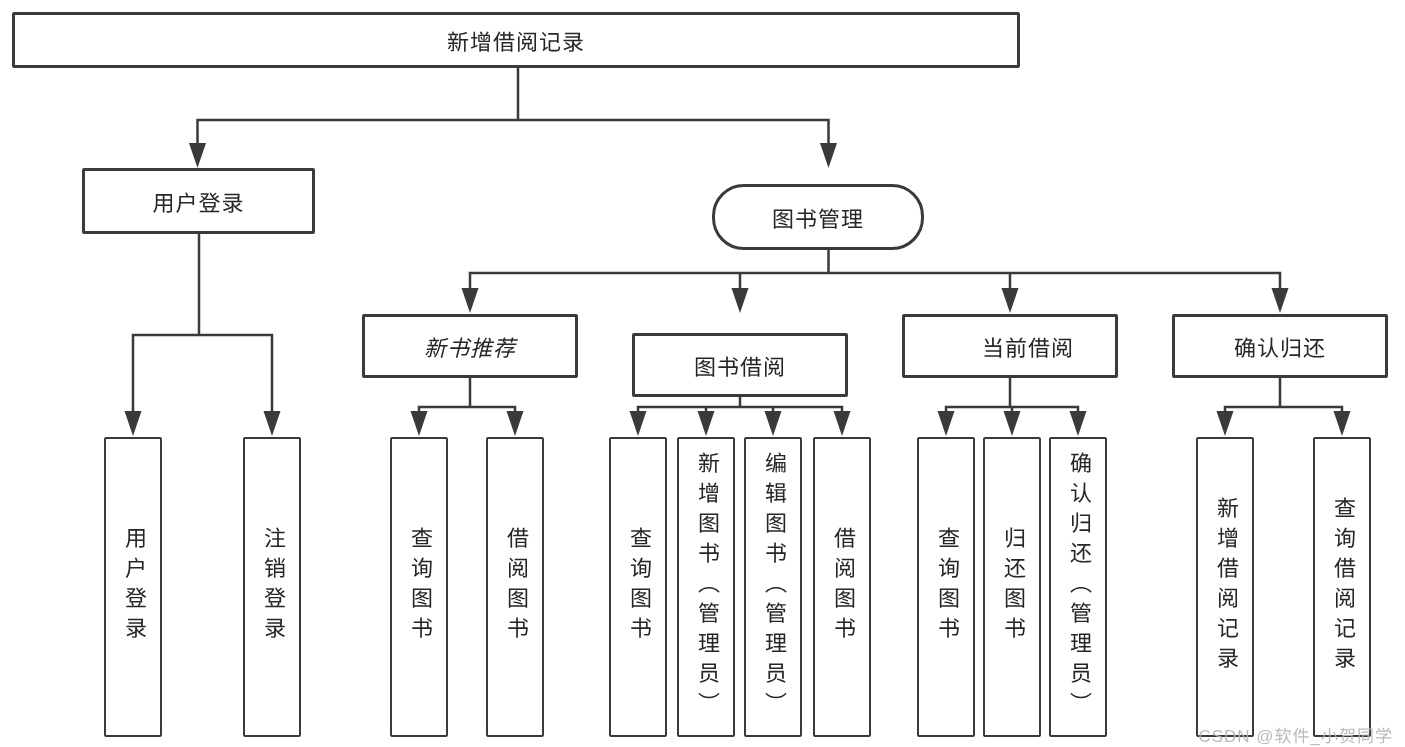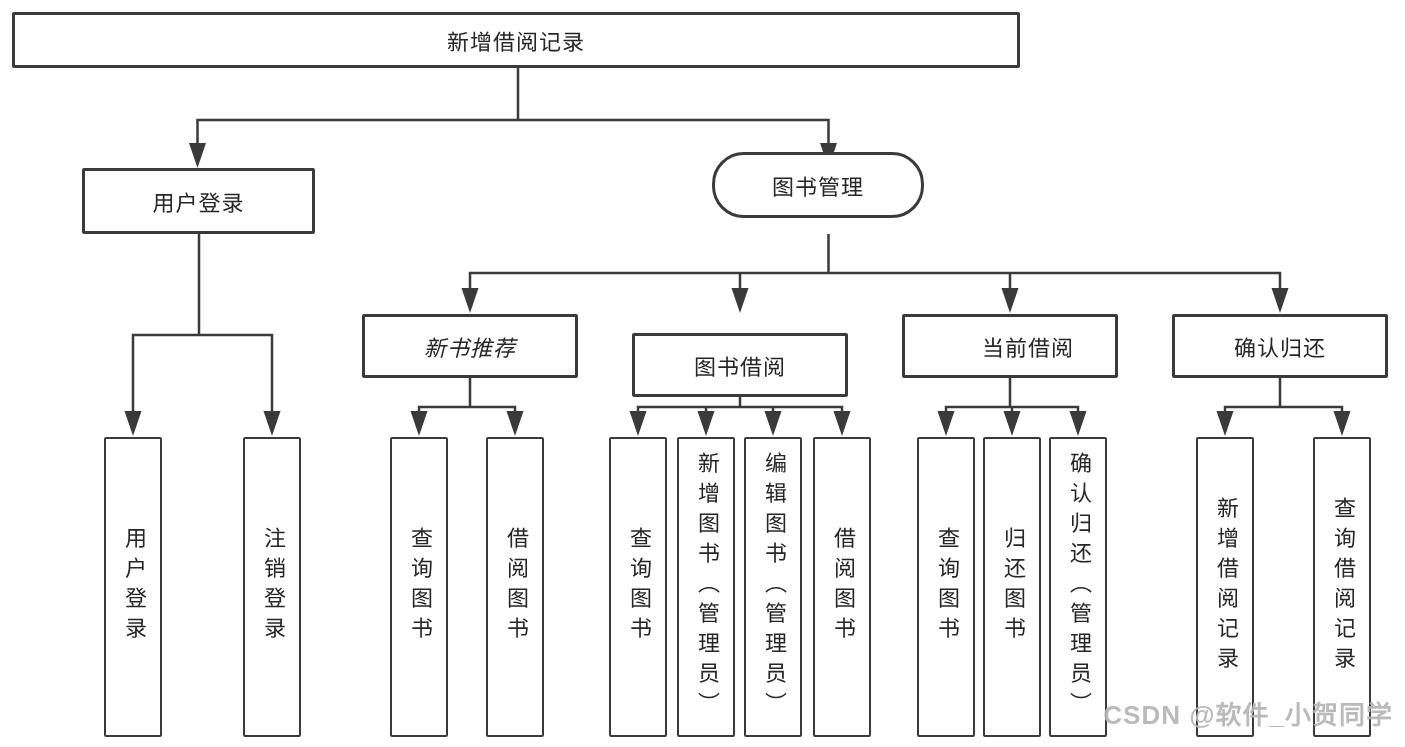--- a/index.html
+++ b/index.html
@@ -35,28 +35,27 @@
   .vtext {
     writing-mode: vertical-rl;
     text-orientation: mixed;
     letter-spacing: 8px;
     font-size: 22px;
     line-height: 1;
   }
   .watermark {
     position: absolute;
     right: 12px;
-    bottom: 16px;
+    bottom: 0;
     z-index: 5;
-    font-size: 26px;
+    font-size: 17px;
     letter-spacing: 1px;
     color: #b5b5b5;
     opacity: 0.92;
     white-space: nowrap;
-    font-weight: bold;
   }
 </style>
 </head>
 <body>
 
 <div class="stage">
 
   <svg class="connectors" width="1405" height="747" viewBox="0 0 1405 747">
     <g stroke="#3a3a3a" stroke-width="2.5" fill="none">
 
@@ -96,21 +95,21 @@
       <polygon points="1003.5,411 1020.5,411 1012,436"></polygon>
       <polygon points="1069.5,411 1086.5,411 1078,436"></polygon>
       <polygon points="1216.5,411 1233.5,411 1225,436"></polygon>
       <polygon points="1333.5,411 1350.5,411 1342,436"></polygon>
     </g>
   </svg>
 
   <div class="box" style="left:12px; top:12px; width:1008px; height:56px;">新增借阅记录</div>
 
   <div class="box" style="left:82px; top:168px; width:233px; height:66px;">用户登录</div>
-  <div class="box" style="left:712px; top:152px; width:212px; height:66px;border-radius:32px;">图书管理</div>
+  <div class="box" style="left:712px; top:184px; width:212px; height:66px;border-radius:32px;">图书管理</div>
 
   <div class="box" style="left:362px; top:314px; width:216px; height:64px;font-style:italic;">新书推荐</div>
   <div class="box" style="left:632px; top:314px; width:216px; height:64px;margin-top:19px;">图书借阅</div>
   <div class="box" style="left:902px; top:314px; width:216px; height:64px;padding-left:36px;">当前借阅</div>
   <div class="box" style="left:1172px; top:314px; width:216px; height:64px;">确认归还</div>
 
   <div class="box leaf" style="left:104px; top:437px; width:58px; height:300px;">
     <span class="vtext">用户登录</span>
   </div>
   <div class="box leaf" style="left:243px; top:437px; width:58px; height:300px;">

